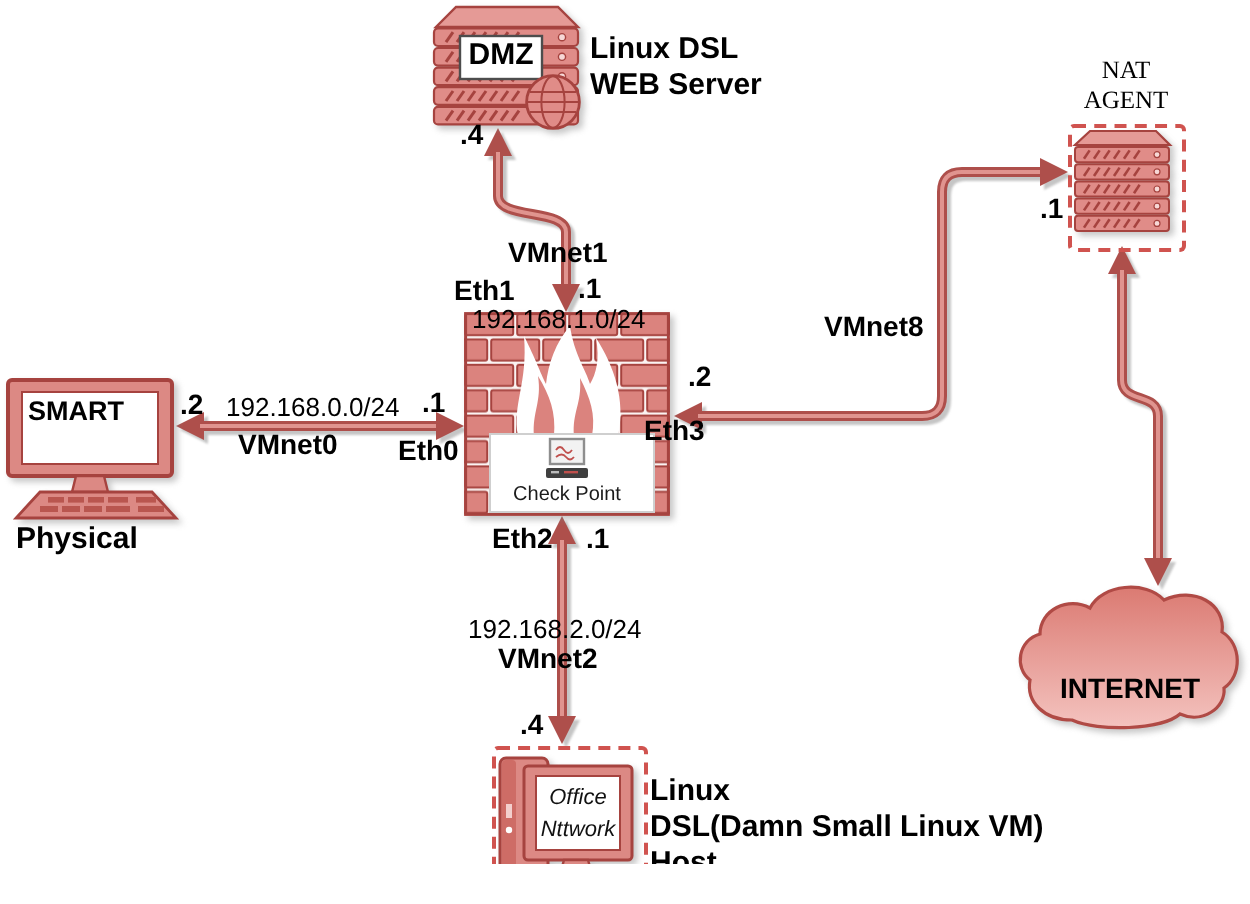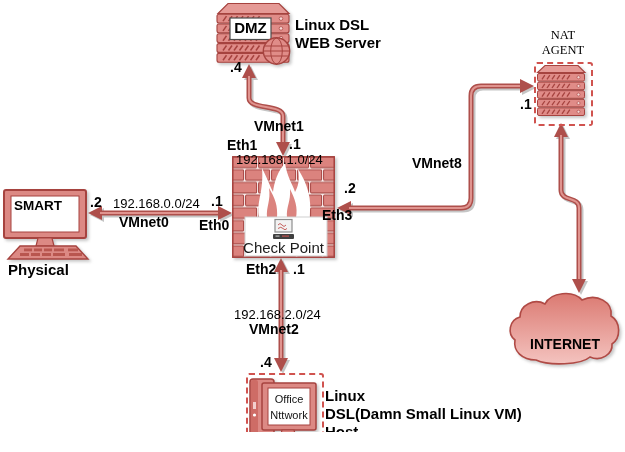--- a/index.html
+++ b/index.html
@@ -137,21 +137,21 @@
     </g>
     <rect x="13" y="61" width="82" height="39" fill="#fff" stroke="#CFCFCF" stroke-width="1"></rect>
     <g>
       <rect x="43" y="63.5" width="17" height="12.5" fill="#F2F2F2" stroke="#8E8E8E" stroke-width="1.2"></rect>
       <path d="M46,69 q2,-3 4,0 t4,0 M46,72.5 q3,-2.5 5,0 t4,0" fill="none" stroke="#C0504D" stroke-width="0.9"></path>
       <rect x="41" y="78" width="21" height="5" rx="1" fill="#3F3F3F"></rect>
       <rect x="43.5" y="79.5" width="4" height="1.2" fill="#BBB"></rect>
       <rect x="50" y="79.5" width="7" height="1.2" fill="#C0504D"></rect>
     </g>
   </svg>
-  <div class="lbl ctr" style="left:232px;top:240px;width:103px;font-size:15px;color:#1b1b1b;">Check Point</div>
+  <div class="lbl ctr" style="left:232px;top:240px;width:103px;font-size:10px;color:#1b1b1b;">Check Point</div>
 
   <svg class="icon" style="left:2px;top:186px;" width="104" height="78" viewBox="0 0 104 78">
     <rect x="2" y="4" width="82" height="48" rx="2" fill="#DC8984" stroke="#A6433F" stroke-width="2"></rect>
     <rect x="9" y="10" width="68" height="36" fill="#fff" stroke="#A6433F" stroke-width="1"></rect>
     <path d="M36,52 L50,52 L52,60 L34,60 Z" fill="#DC8984" stroke="#A6433F" stroke-width="1.2"></path>
     <g>
       <path d="M18,60 L74,60 L86,73 L6,73 Z" fill="#DC8984" stroke="#A6433F" stroke-width="1.4"></path>
       <g fill="#B9564F">
         <rect x="22" y="62.5" width="8" height="2.8"></rect>
           <rect x="32" y="62.5" width="8" height="2.8"></rect>
@@ -177,21 +177,21 @@
   <svg class="icon" style="left:248px;top:375px;" width="72" height="72" viewBox="0 0 72 72">
     <rect x="2" y="4" width="24" height="58" rx="3" fill="#DC8984" stroke="#A6433F" stroke-width="1.5"></rect>
     <rect x="3" y="5" width="7" height="56" rx="2" fill="#CE6C66"></rect>
     <rect x="5" y="27" width="3" height="7" fill="#F3CFCD"></rect>
     <circle cx="6.5" cy="40" r="1.6" fill="#fff"></circle>
     <rect x="14" y="8" width="54" height="47" rx="2" fill="#DC8984" stroke="#A6433F" stroke-width="1.5"></rect>
     <rect x="20" y="13" width="42" height="37" fill="#fff" stroke="#A6433F" stroke-width="1"></rect>
     <path d="M34,55 L46,55 L48,62 L32,62 Z" fill="#DC8984" stroke="#A6433F" stroke-width="1.2"></path>
     <path d="M27,62 L54,62 L58,68.5 L23,68.5 Z" fill="#DC8984" stroke="#A6433F" stroke-width="1.2"></path>
   </svg>
-  <div class="lbl ctr" style="left:268px;top:391px;width:42px;font-size:11px;line-height:16px;color:#111;">
+  <div class="lbl ctr" style="left:268px;top:391px;width:42px;font-size:11px;line-height:16px;color:#111;font-style:italic;">
     <div>Office</div>
     <div>Nttwork</div>
   </div>
   <div class="lbl t" style="left:325px;top:387px;">
     <div>Linux</div>
     <div>DSL(Damn Small Linux VM)</div>
     <div>Host</div>
   </div>
 
   <svg class="icon" style="left:505px;top:288px;" width="120" height="82" viewBox="0 0 120 82">

